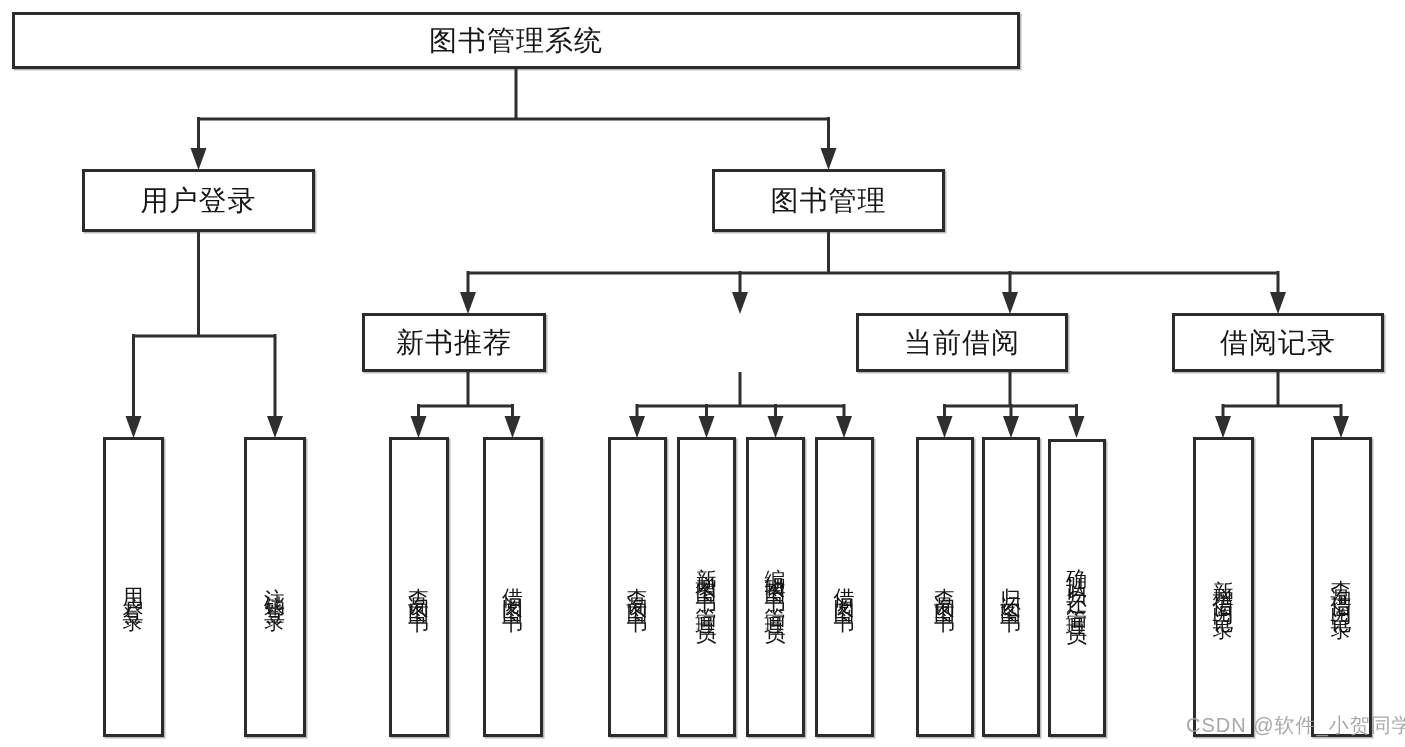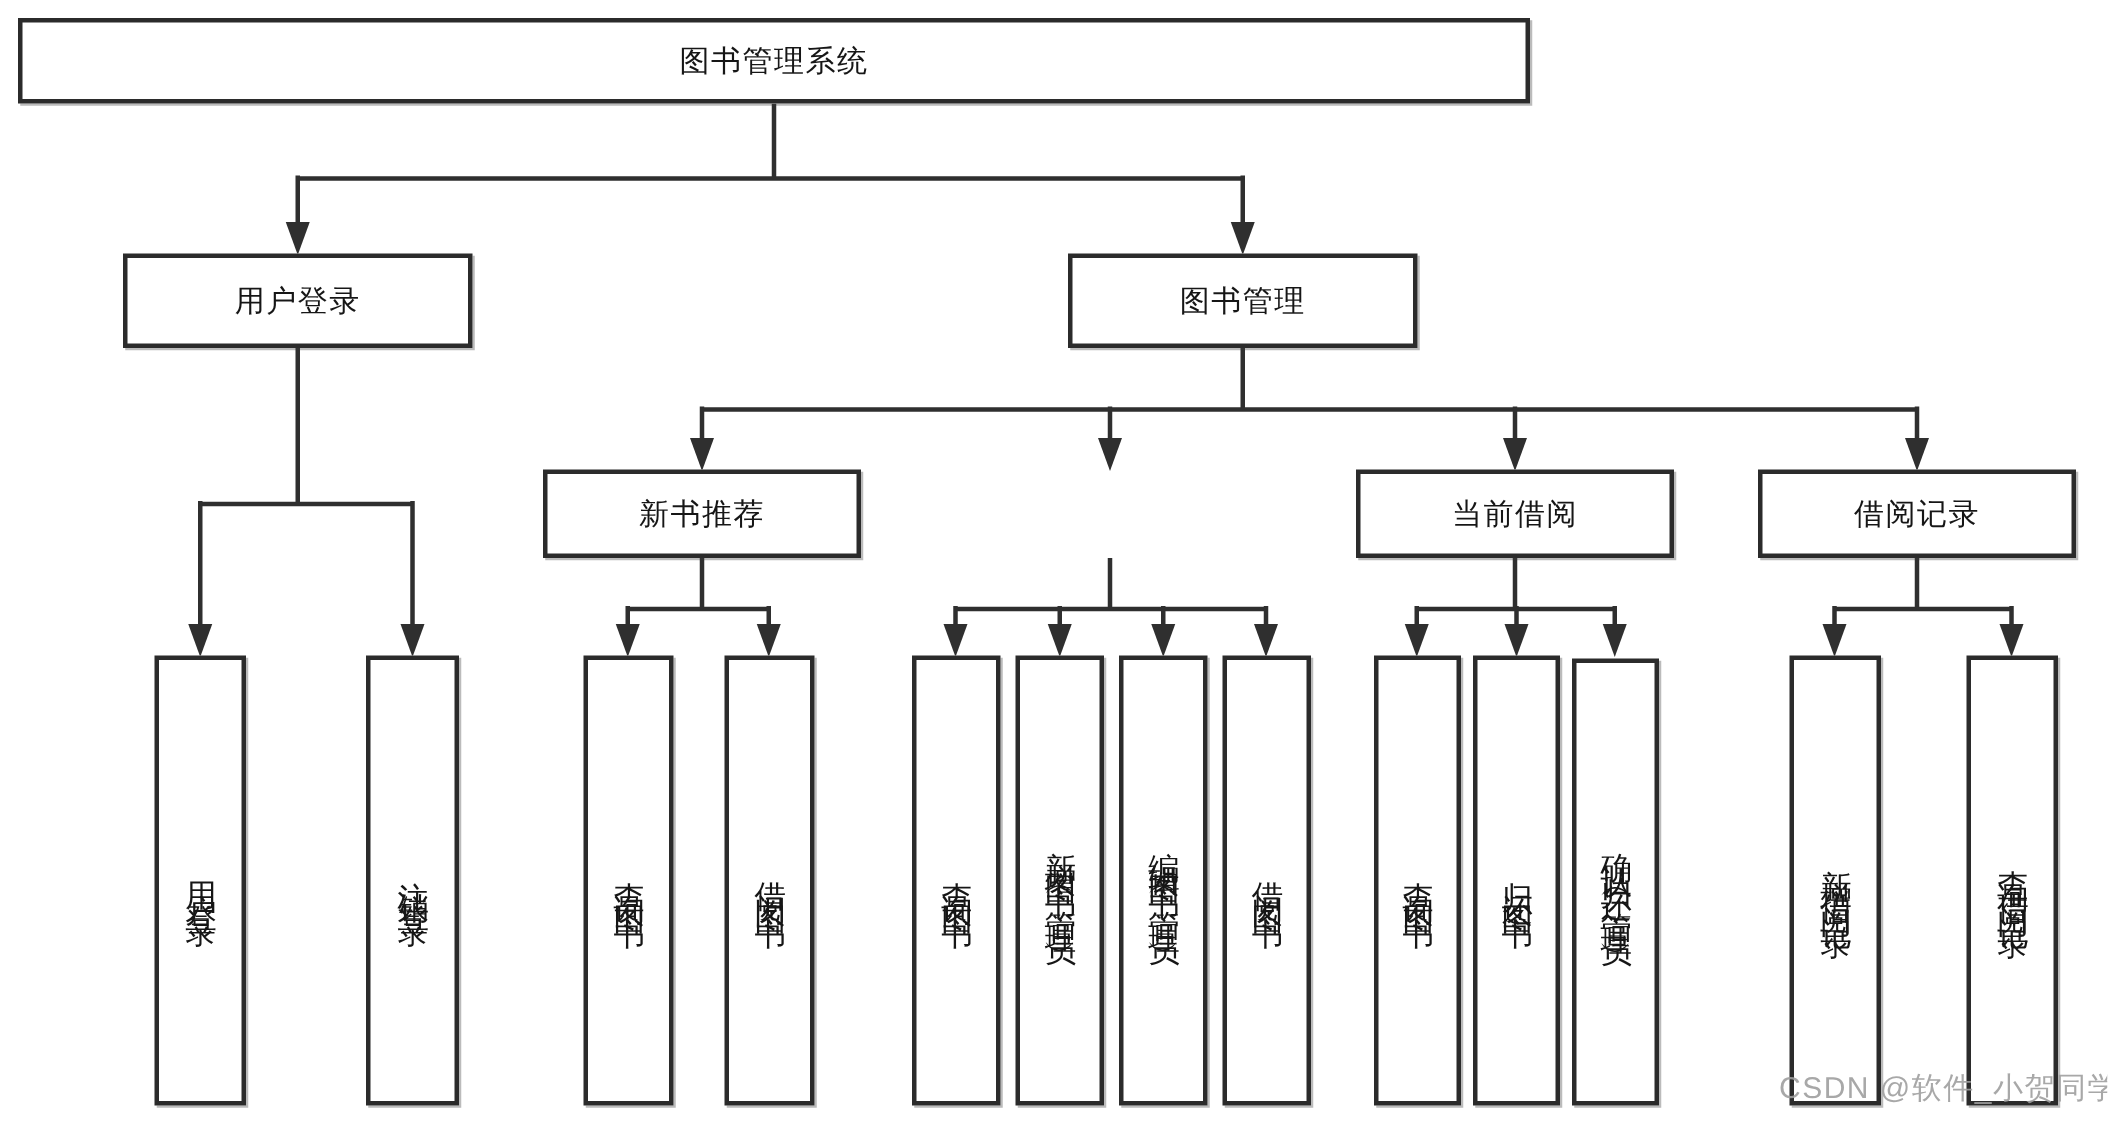--- a/index.html
+++ b/index.html
@@ -28,21 +28,21 @@
     background: #ffffff;
     border: 3px solid #2b2b2b;
     box-shadow: 1.5px 1.5px 0 rgba(60,60,60,0.35);
     display: flex;
     align-items: center;
     justify-content: center;
     color: #161616;
     z-index: 2;
   }
   .box .label {
-    font-size: 20px;
+    font-size: 28px;
     letter-spacing: 1px;
     white-space: nowrap;
   }
   .leaf .label {
     writing-mode: vertical-rl;
     text-orientation: mixed;
     font-size: 21px;
     letter-spacing: 8px;
     line-height: 1.1;
     white-space: normal;
@@ -105,24 +105,24 @@
     <span class="label">图书管理系统</span>
   </div>
 
   <div class="box" style="left:82px;top:169px;width:233px;height:63px">
     <span class="label">用户登录</span>
   </div>
   <div class="box" style="left:712px;top:169px;width:233px;height:63px">
     <span class="label">图书管理</span>
   </div>
 
-  <div class="box" style="left:362px;top:313px;width:212px;height:59px">
+  <div class="box" style="left:362px;top:313px;width:184px;height:59px">
     <span class="label">新书推荐</span>
   </div>
-  <div class="box" style="left:904px;top:313px;width:212px;height:59px">
+  <div class="box" style="left:856px;top:313px;width:212px;height:59px">
     <span class="label">当前借阅</span>
   </div>
   <div class="box" style="left:1172px;top:313px;width:212px;height:59px">
     <span class="label">借阅记录</span>
   </div>
 
   <div class="box leaf" style="left:103px;top:437px;width:61px;height:300px">
     <span class="label">用户登录</span>
   </div>
   <div class="box leaf" style="left:244px;top:437px;width:62px;height:300px">

